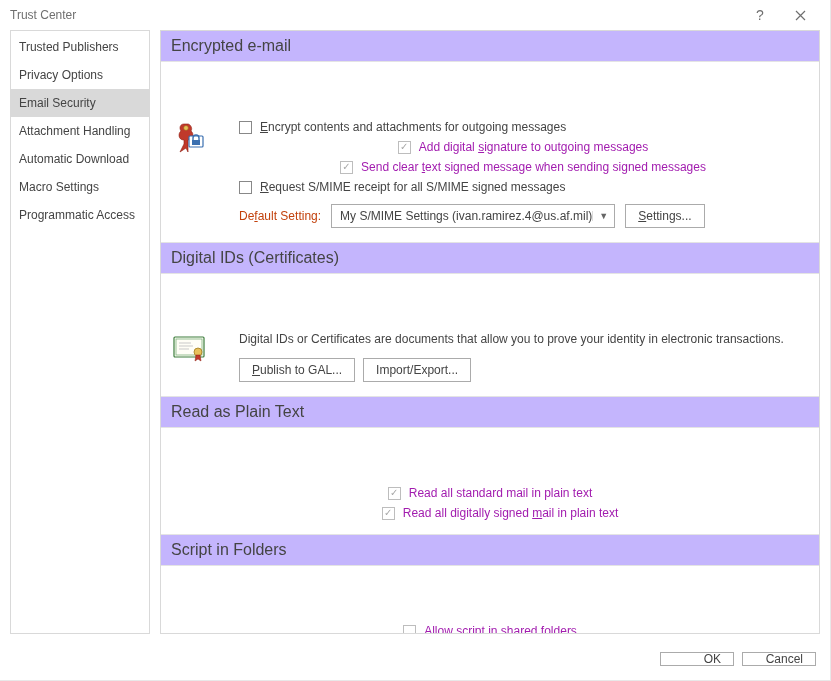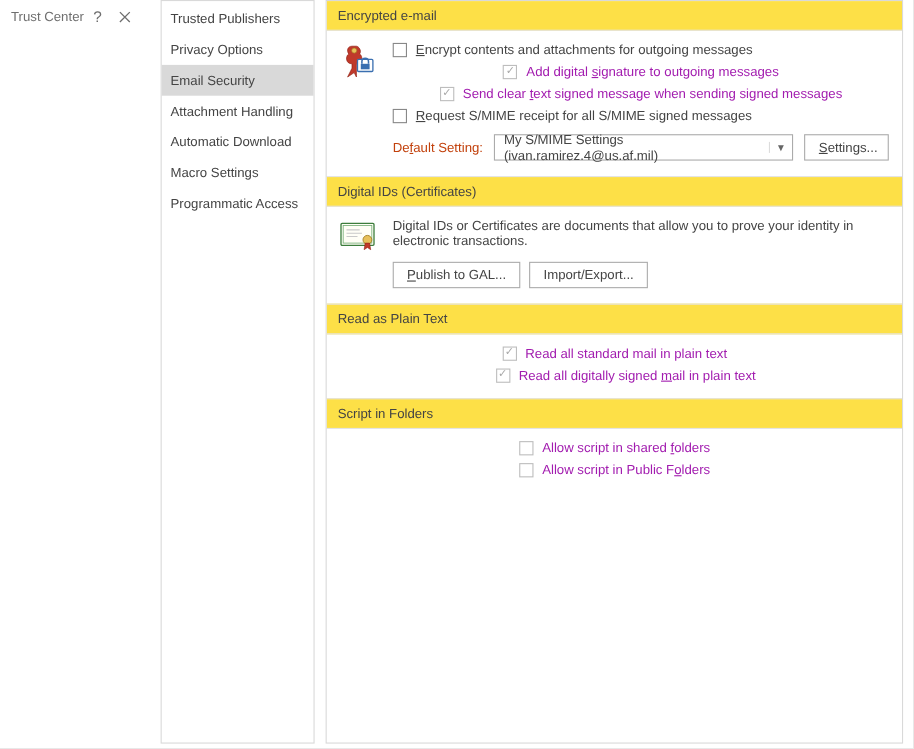--- a/index.html
+++ b/index.html
@@ -13,21 +13,21 @@
       background: #fff;
       width: 831px;
       height: 681px;
       overflow: hidden;
     }
     .window {
       width: 831px;
       height: 681px;
       background: #fff;
       display: flex;
-      flex-direction: row;
+      flex-direction: column;
       border-right: 1px solid #e8e8e8;
       border-bottom: 1px solid #e8e8e8;
     }
     .titlebar {
       height: 30px;
       display: flex;
       align-items: center;
       padding: 0 10px;
       color: #6f6f6f;
       font-size: 12px;
@@ -73,33 +73,34 @@
       background: #d9d9d9;
     }
     .content {
       flex: 1;
       border: 1px solid #d9d9d9;
       background: #fff;
       padding: 0;
       overflow: hidden;
     }
     .section-header {
-      background: #fde047;
+      background: #c4b5fd;
       border-top: 1px solid #e4e4e4;
       border-bottom: 1px solid #e4e4e4;
       padding: 6px 10px;
       color: #444;
-      font-size: 12px;
+      font-size: 16px;
     }
     .section-header:first-child { border-top: none; }
     .section-body {
       padding: 10px 12px 14px 12px;
       display: flex;
-      gap: 14px;
+      gap: 32px;
       align-items: flex-start;
+      margin-top: 48px;
     }
     .section-body.no-icon {
       padding-left: 12px;
     }
     .section-icon {
       width: 34px;
       flex: 0 0 34px;
       display: flex;
       align-items: flex-start;
       justify-content: center;
@@ -162,21 +163,21 @@
       color: #666;
       font-size: 9px;
     }
     .btn {
       border: 1px solid #ababab;
       background: #fff;
       height: 24px;
       padding: 0 12px;
       display: inline-flex;
       align-items: center;
-      justify-content: flex-start;
+      justify-content: flex-end;
       color: #444;
       cursor: default;
       min-width: 60px;
     }
     .btn-row {
       display: flex;
       gap: 8px;
       margin-top: 6px;
     }
     .desc {

